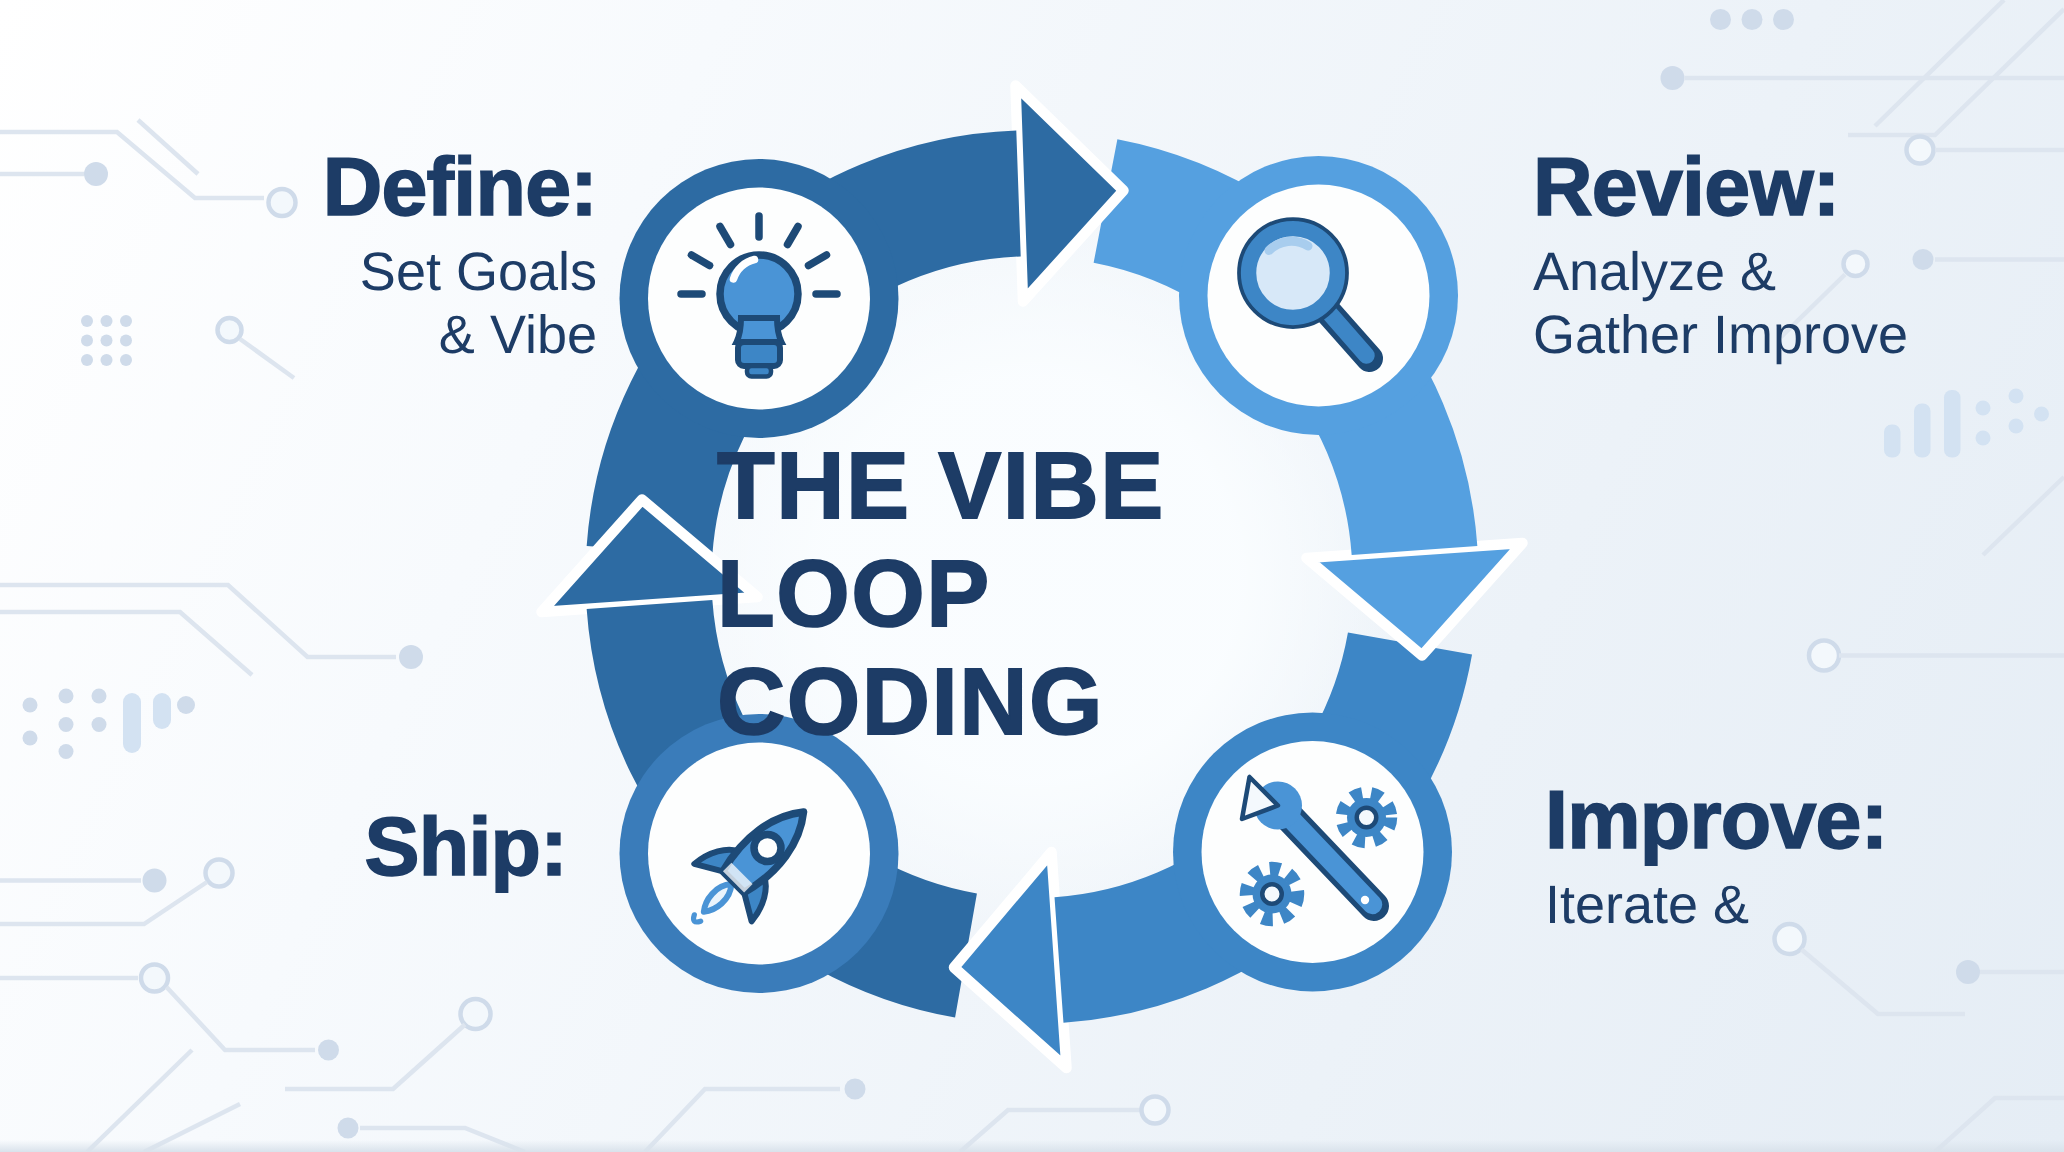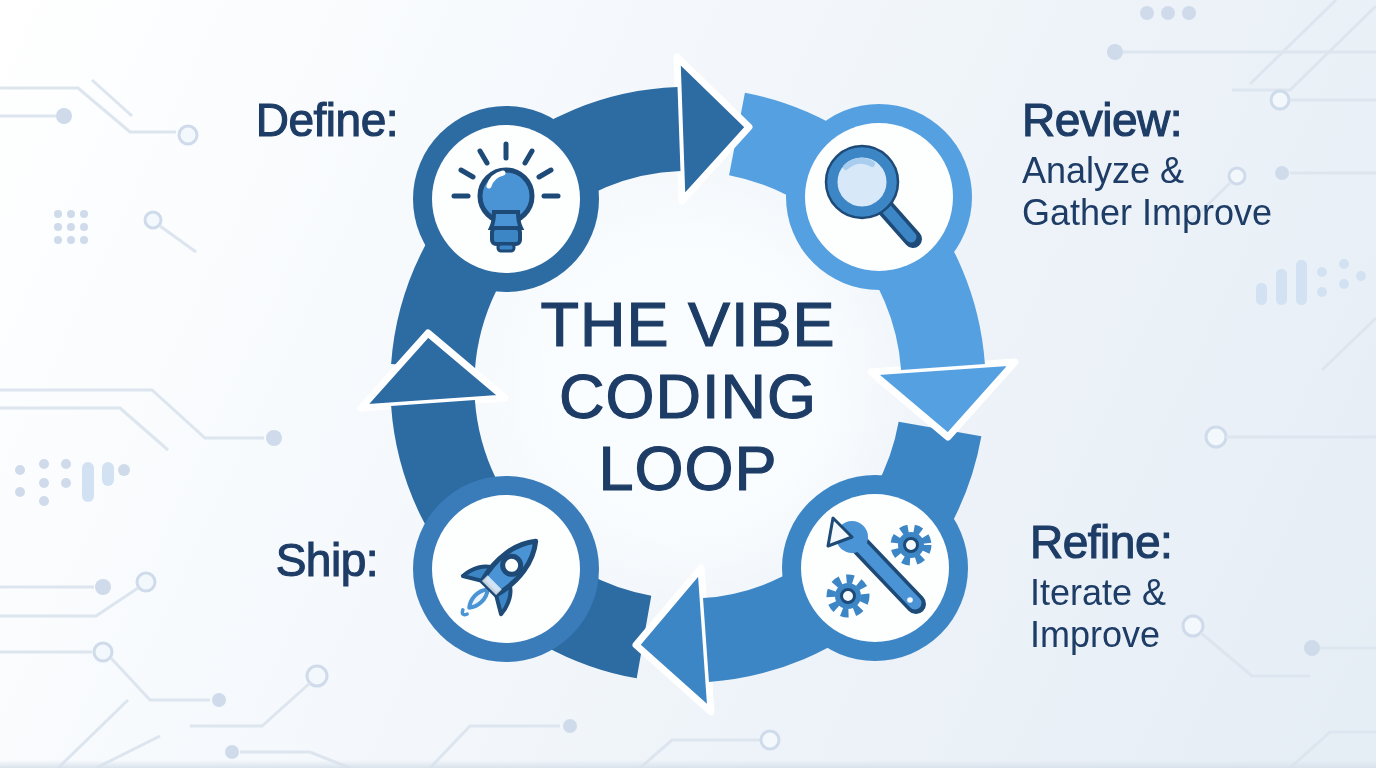--- a/index.html
+++ b/index.html
@@ -2,27 +2,27 @@
 <html style="--navy: #1d3c66; --arc-dark: #2d6ba3; --arc-light: #55a0e0; --arc-med: #3d86c6; --ring-ship: #3a7cba; --icon-blue: #4a94d6; --icon-navy: #1d4a77; --icon-light: #d7e8f8; --circuit: #dde5ef; --circuit-dot: #cfdbea;"><head>
 <meta charset="utf-8">
 <style>
   html,body{margin:0;padding:0;}
   body{
     width:1376px;height:768px;overflow:hidden;position:relative;
     font-family:"Liberation Sans","DejaVu Sans",sans-serif;
     background:linear-gradient(115deg,#ffffff 0%,#f7fafd 28%,#ecf2f8 70%,#e5edf5 100%);
   }
   .stagewrap{position:absolute;color:var(--navy);}
-  .heading{font-size:46px;font-weight:400;line-height:1.05;letter-spacing:-0.5px;-webkit-text-stroke:1.1px currentColor;}
+  .heading{font-size:55px;font-weight:700;line-height:1.05;letter-spacing:-0.5px;-webkit-text-stroke:1.1px currentColor;}
   .sub{font-size:36px;font-weight:400;line-height:1.17;margin-top:6px;color:var(--navy);white-space:nowrap;}
   .align-right{text-align:right;}
   .align-left{text-align:left;margin-left:32px;}
   #center-title{
-    position:absolute;left:478px;top:289px;width:420px;text-align:center;
-    color:var(--navy);font-size:63px;font-weight:400;line-height:1.14;
+    position:absolute;left:478px;top:289px;width:420px;
+    color:var(--navy);font-size:63px;font-weight:700;line-height:1.14;
     letter-spacing:1px;-webkit-text-stroke:1.2px currentColor;
   }
   svg{position:absolute;left:0;top:0;}
   .glow{position:absolute;left:438px;top:140px;width:500px;height:490px;
     background:radial-gradient(closest-side,rgba(250,253,255,0.95) 55%,rgba(250,253,255,0));}
   .bottom-fade{position:absolute;left:0;bottom:0;width:1376px;height:8px;
     background:linear-gradient(rgba(217,226,235,0),#d9e2eb);}
   
   .ct{stroke:var(--circuit);stroke-width:3;fill:none;}
   .cd{fill:var(--circuit-dot);}
@@ -218,41 +218,44 @@
       <path d="M0,-42 C13,-26 17,-2 10,24 L-10,24 C-17,-2 -13,-26 0,-42 Z" class="ib" stroke-width="5"></path>
       <path d="M-10,16 L10,16 L10,24 L-10,24 Z" fill="#ffffff" opacity="0.75" stroke="none"></path>
       <circle cx="0" cy="-8" r="9" fill="#fdfefe" stroke-width="5"></circle>
       <path d="M-3,58 Q0,64 3,58" fill="none" stroke="var(--icon-blue)" stroke-width="3.5" stroke-linecap="round"></path>
     </g>
   </g>
 </svg>
 
 <div id="center-title">
   <div>THE VIBE</div>
+  <div>LOOP</div>
   <div>CODING</div>
-  <div>LOOP</div>
 </div>
 
 <div class="stagewrap align-right" style="right:978px;top:96px;">
   <div class="heading">Define:</div>
+  <div class="sub">
+    <div>Set Goals</div>
+    <div>&amp; Vibe</div>
+  </div>
 </div>
 
 <div class="stagewrap align-left" style="left:990px;top:96px;">
   <div class="heading">Review:</div>
   <div class="sub">
     <div>Analyze &amp;</div>
     <div>Gather Improve</div>
   </div>
 </div>
 
 <div class="stagewrap align-left" style="left:998px;top:518px;">
-  <div class="heading">Refine:</div>
+  <div class="heading">Improve:</div>
   <div class="sub">
     <div>Iterate &amp;</div>
-    <div>Improve</div>
   </div>
 </div>
 
 <div class="stagewrap align-right" style="right:998px;top:536px;">
   <div class="heading">Ship:</div>
   <div class="sub">
   </div>
 </div>
 
 <div class="bottom-fade"></div>

